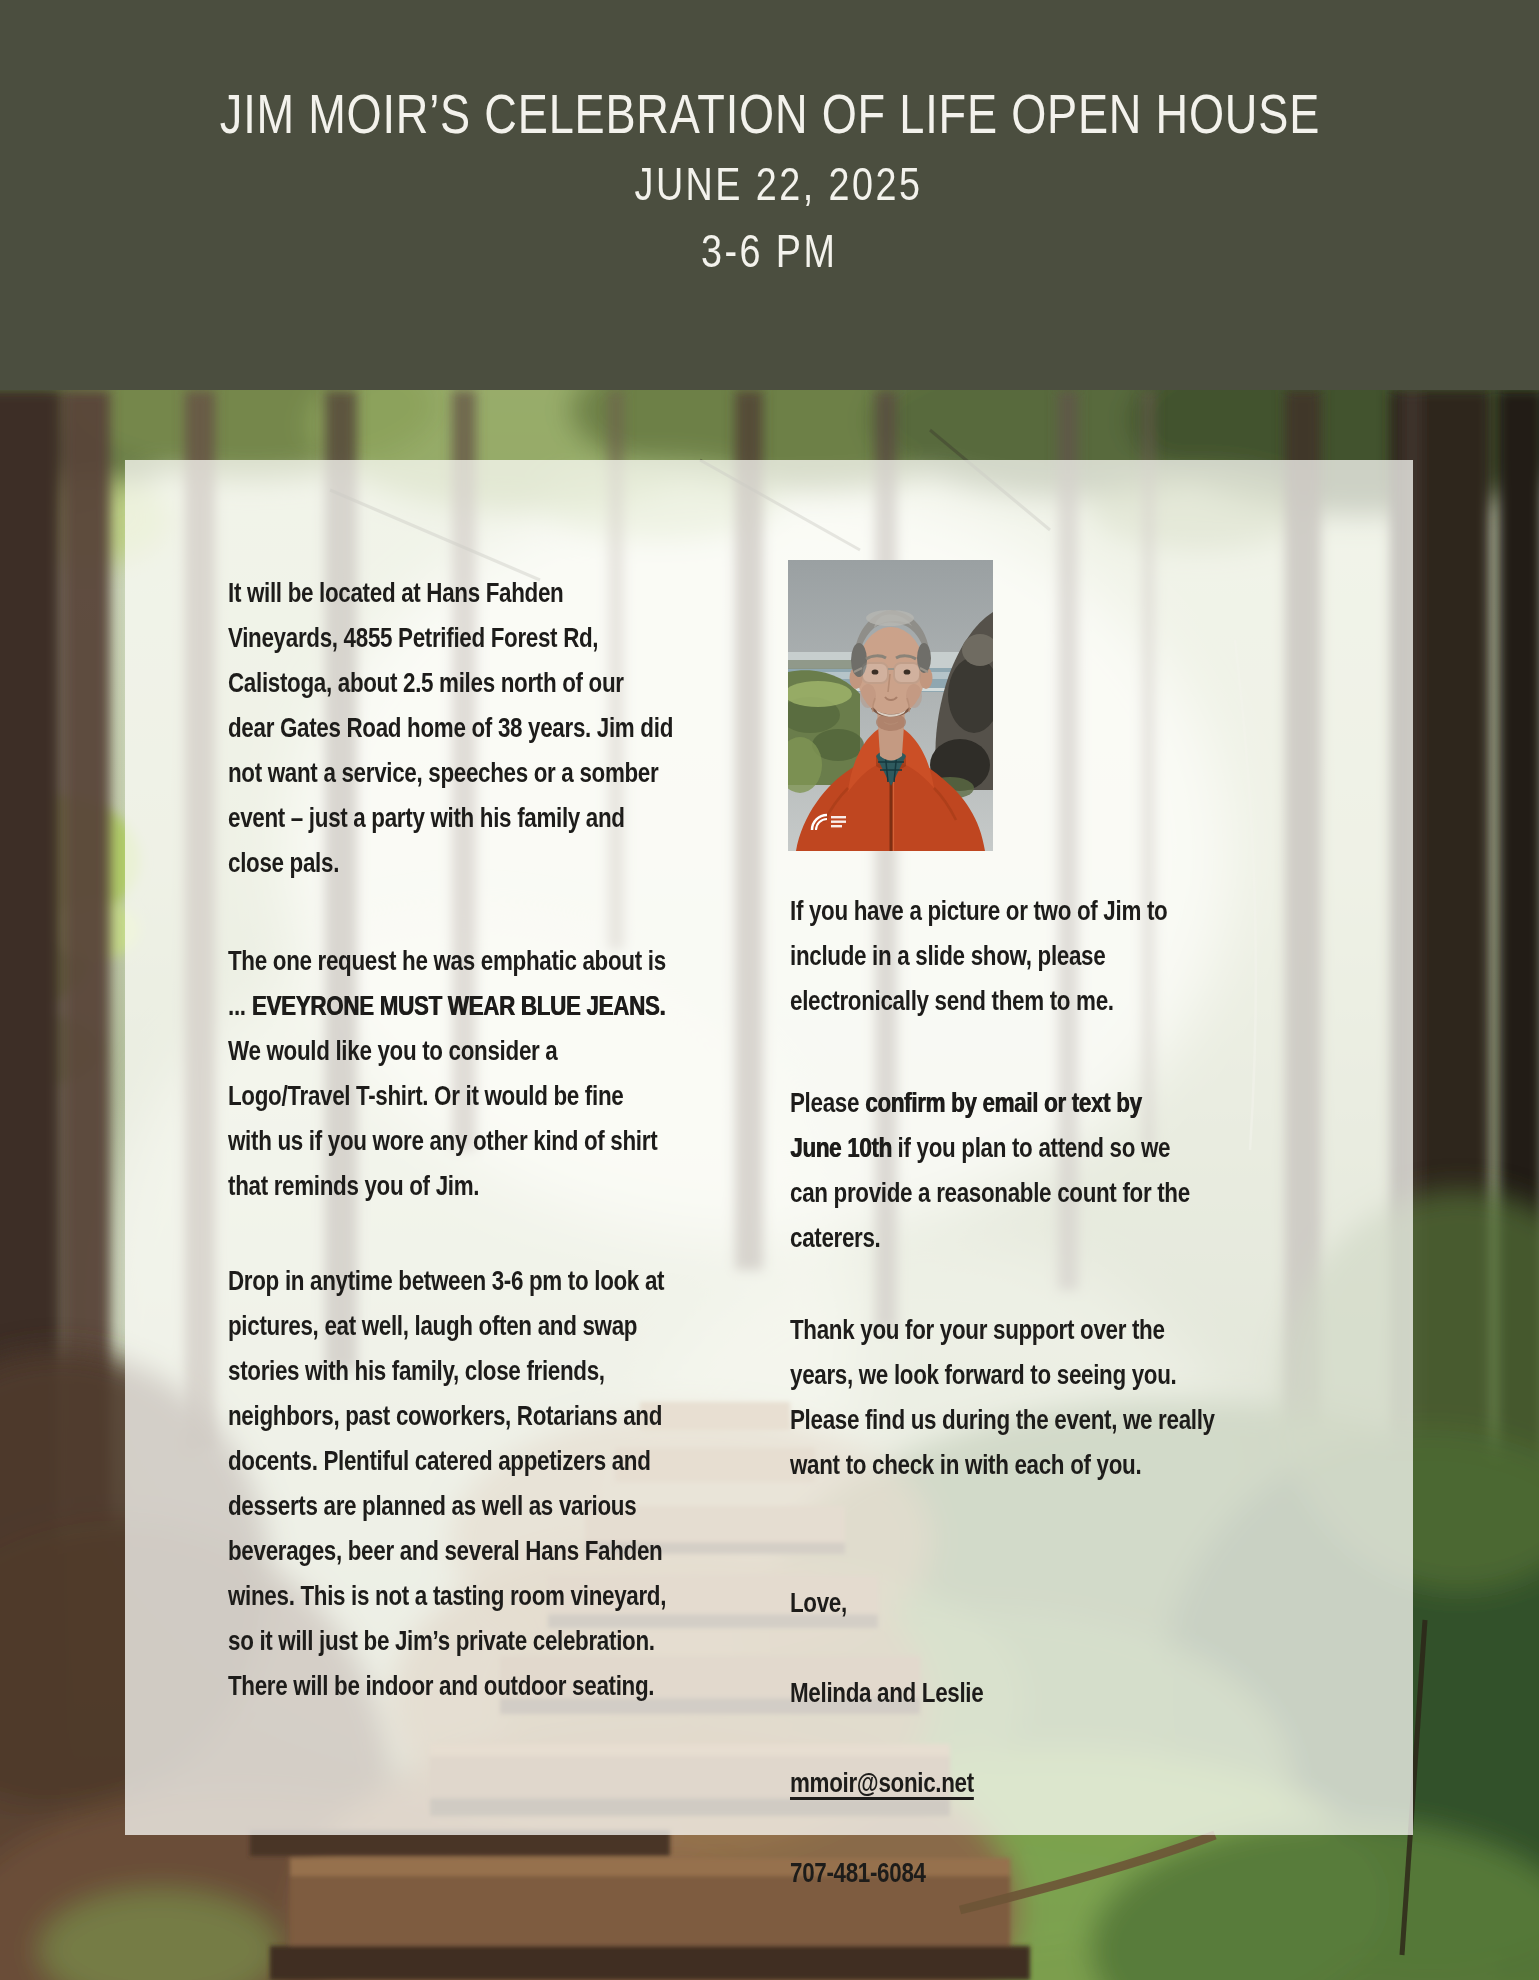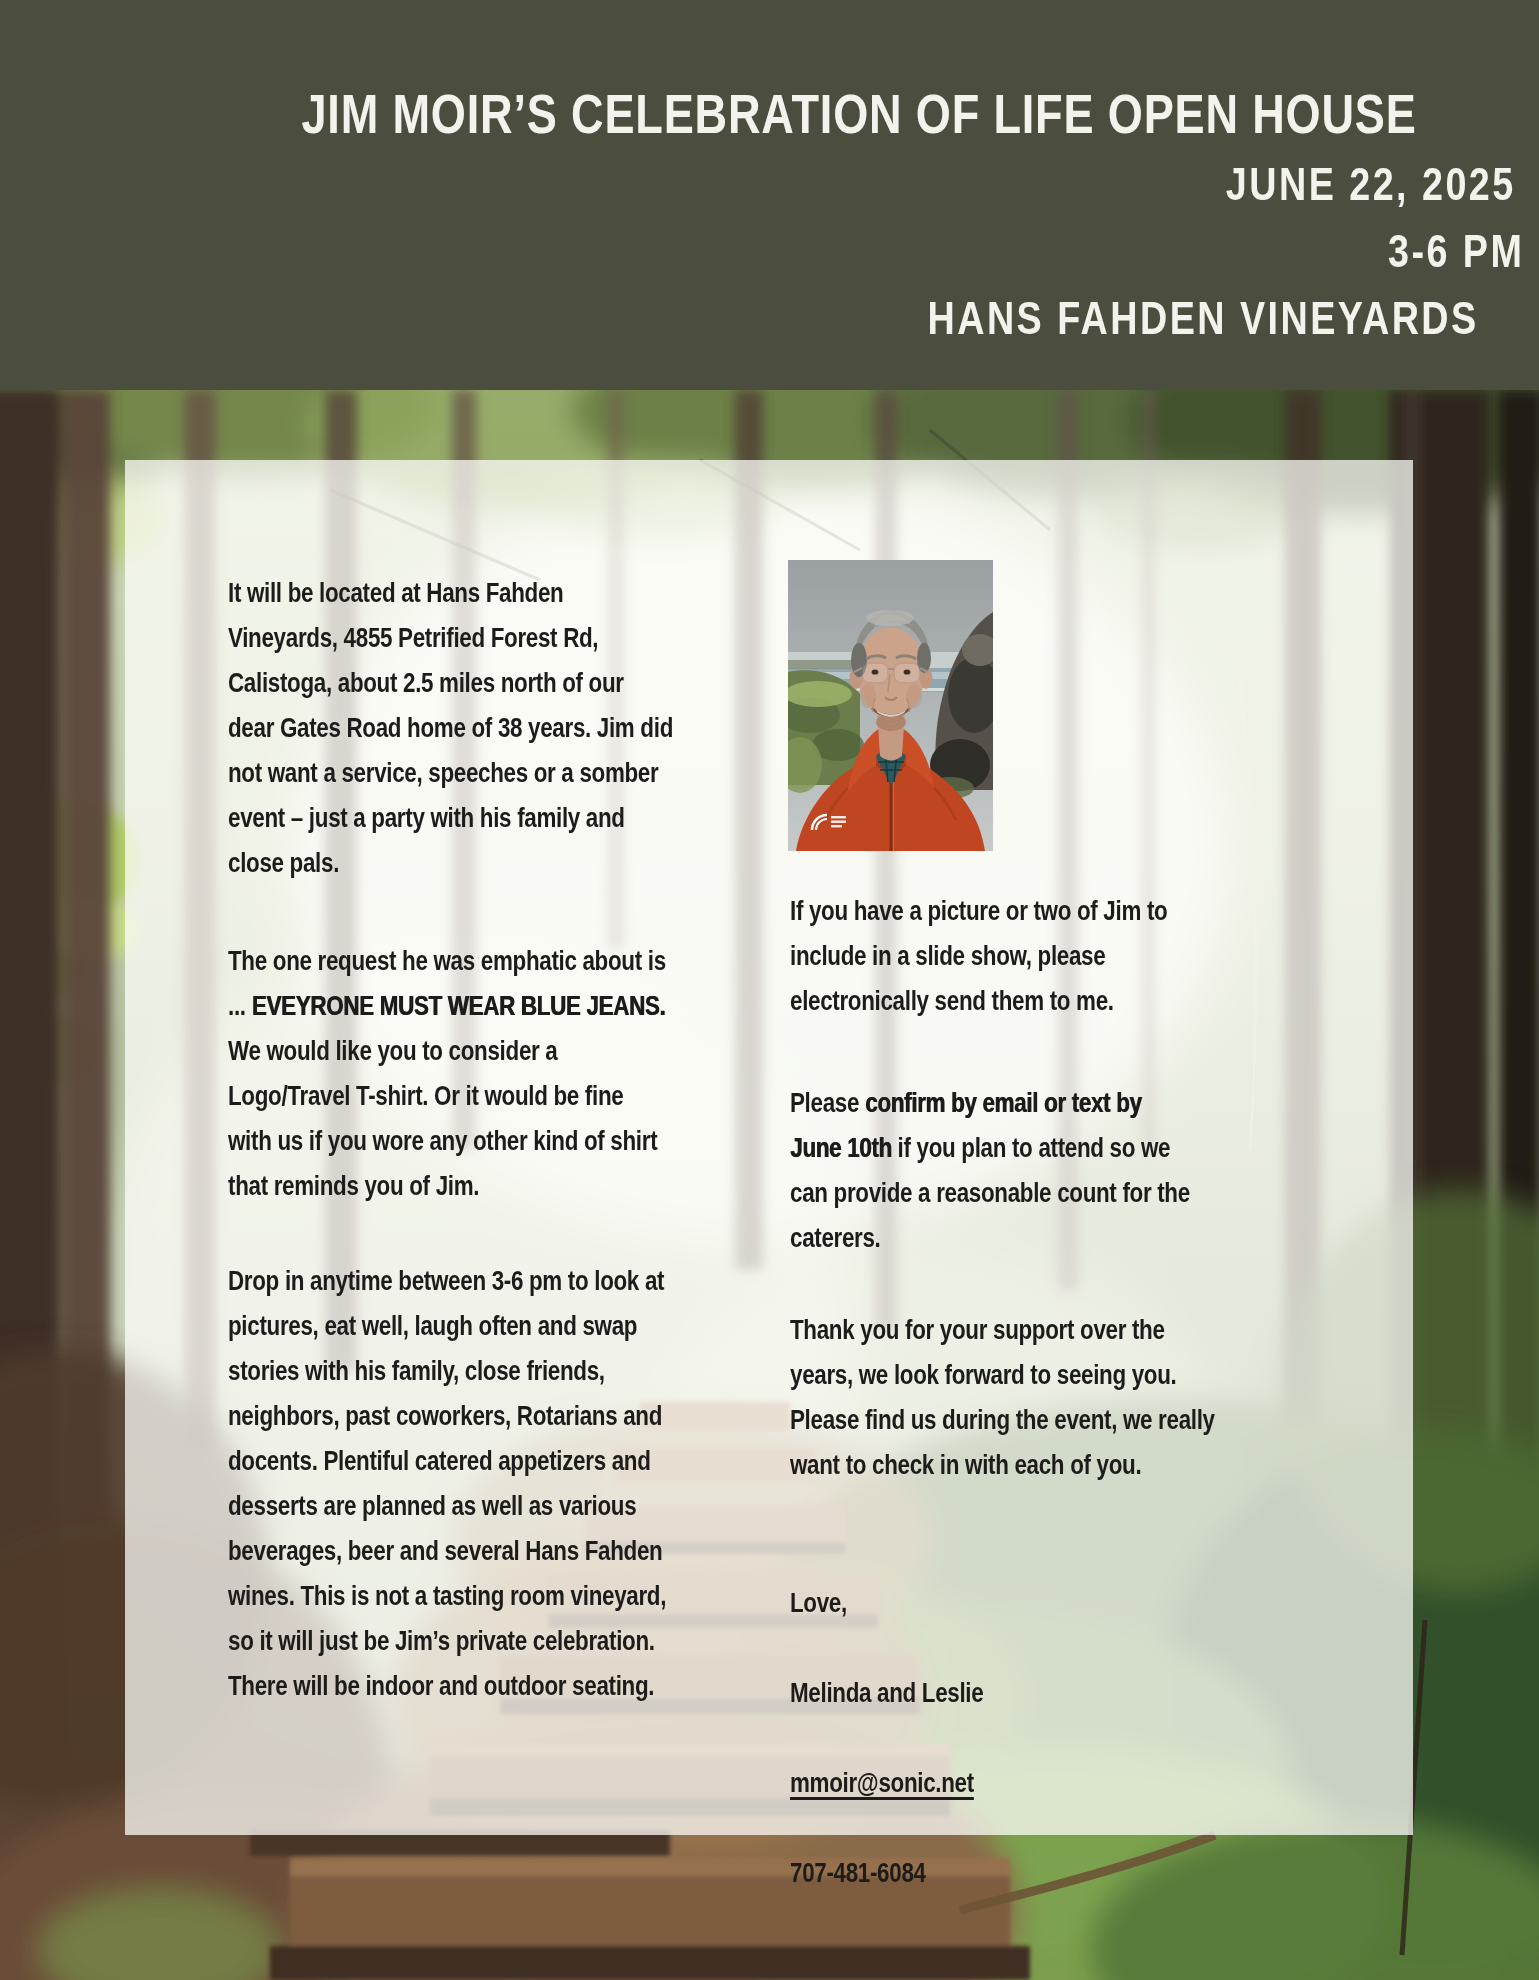--- a/index.html
+++ b/index.html
@@ -6,21 +6,21 @@
   .page{
     position:relative;width:1539px;height:1980px;overflow:hidden;
     font-family:"Liberation Sans","DejaVu Sans",sans-serif;
     background:#6e5138;
   }
   
   .forest{position:absolute;left:0;top:390px;width:1539px;height:1590px;}
   .forest svg{display:block;width:100%;height:100%;}
   
   .band{position:absolute;left:0;top:0;width:1539px;height:390px;background:#4b4e3f;}
-  .h-line{position:absolute;left:0;width:100%;text-align:right;color:#f3f2ec;font-weight:700;white-space:nowrap;}
+  .h-line{position:absolute;left:0;width:100%;text-align:center;color:#f3f2ec;font-weight:400;white-space:nowrap;}
   .h-line>span{display:inline-block;transform:scaleX(0.82);}
   .h-title{top:82px;font-size:55px;letter-spacing:1px;}
   .h-sub{font-size:46px;letter-spacing:3px;}
   .h-date{top:157px;margin-left:9px;}
   .h-time{top:224px;}
   .h-venue{top:291px;}
   
   .panel{position:absolute;left:125px;top:460px;width:1288px;height:1375px;background:rgba(253,253,250,0.74);}
   
   .photo{position:absolute;left:788px;top:560px;width:205px;height:291px;}
@@ -159,21 +159,20 @@
 
       <path d="M960,1520 C1060,1495 1150,1470 1215,1445" stroke="#6d5436" stroke-width="9" fill="none" opacity="0.9"></path>
       <path d="M1425,1230 L1402,1565" stroke="#2c2318" stroke-width="5" opacity="0.8"></path>
     </svg>
   </div>
 
   <div class="band">
     <div class="h-line h-title"><span>JIM MOIR’S CELEBRATION OF LIFE OPEN HOUSE</span></div>
     <div class="h-line h-sub h-date"><span>JUNE 22, 2025</span></div>
     <div class="h-line h-sub h-time"><span>3-6 PM</span></div>
-    <div class="h-line h-sub h-venue"><span>HANS FAHDEN VINEYARDS</span></div>
   </div>
 
   <div class="panel"></div>
 
   <div class="photo">
     <svg viewBox="0 0 205 291" role="img" aria-label="Photo of Jim smiling outdoors in a red fleece jacket and aviator glasses, coastline and rocks behind him">
       <defs>
         <linearGradient id="psky" x1="0" y1="0" x2="0" y2="1">
           <stop offset="0" stop-color="#9aa0a2"></stop>
             <stop offset="1" stop-color="#c6cac9"></stop>

